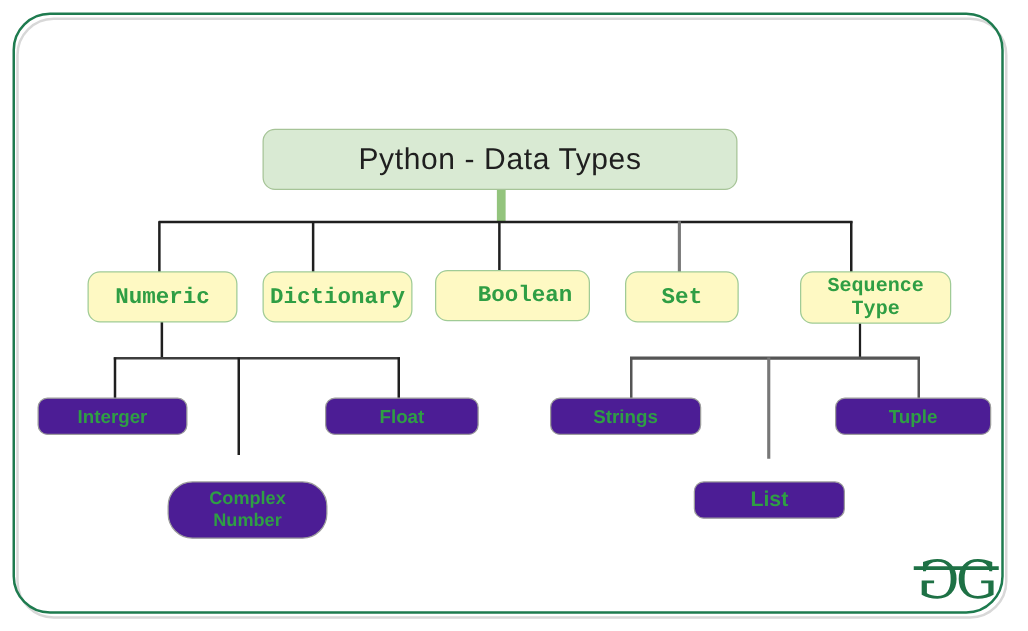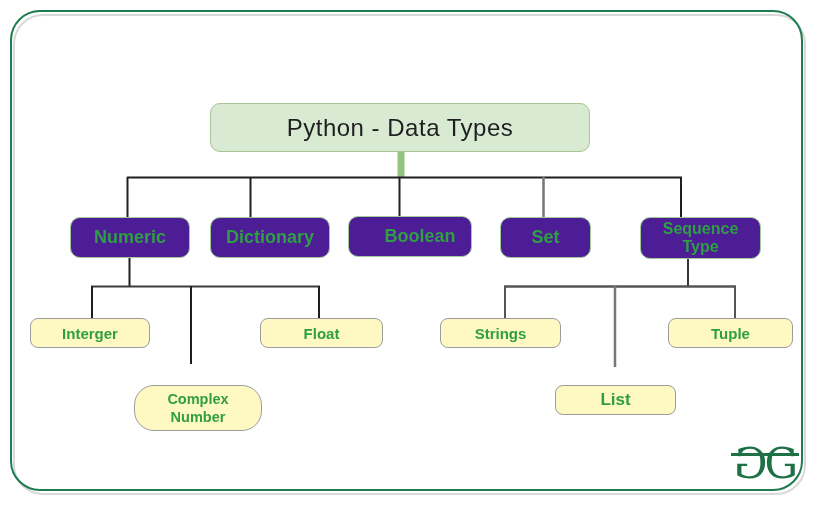--- a/index.html
+++ b/index.html
@@ -23,27 +23,28 @@
   .node{
     position:absolute; box-sizing:border-box;
     display:flex; align-items:center; justify-content:center;
     text-align:center; font-weight:bold; color:#2f9e44;
   }
   .root-node{
     background:#d9ead3; border:1.5px solid #a6c497; border-radius:10px;
     color:#1f1f1f; font-weight:400; font-size:24px; letter-spacing:0.5px;
   }
   .l2{
-    background:#4c1d95; border:1.5px solid #a0cb96; border-radius:10px;
+    background:#fef9c3; border:1.5px solid #a0cb96; border-radius:10px;
     font-size:18px;
+    font-family:Liberation Mono, monospace;
   }
   .l2.two-line{font-size:16px; line-height:1.15;margin-left:20px;}
   .l2.two-line .lbl{display:inline-block; max-width:92px;}
   .l3{
-    background:#fef9c3; border:1.5px solid #9c9c9c; border-radius:8px;
+    background:#4c1d95; border:1.5px solid #9c9c9c; border-radius:8px;
     font-size:15px;
   }
   .l3.two-line{line-height:1.25; font-size:14.5px;}
   .l3.two-line .lbl{display:inline-block; max-width:90px;}
   .l3.big{font-size:17px;margin-top:19px;}
   
   .gg-logo{
     position:absolute; left:733px; top:442px; width:66px; height:46px;
     color:#1e7145; font-family:"DejaVu Serif", serif;
     font-size:42px; line-height:44px; font-weight:500;

